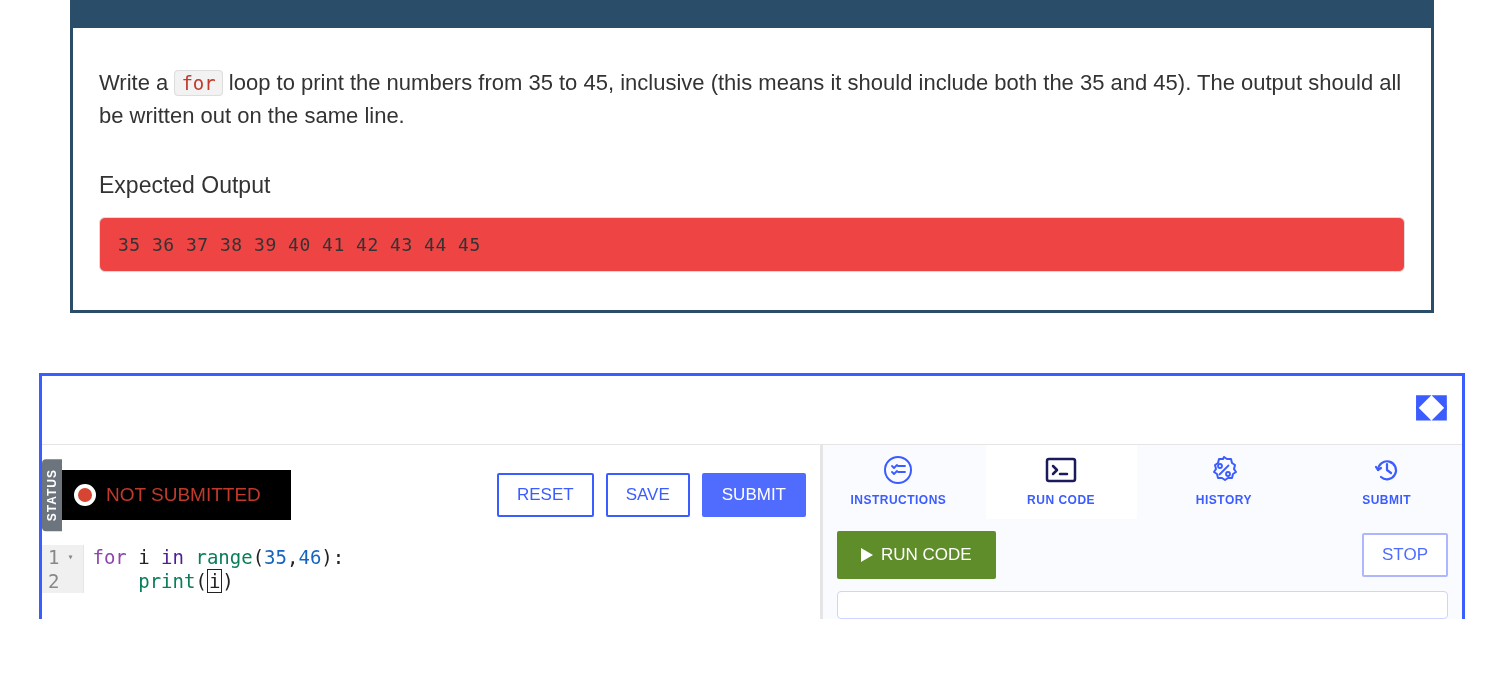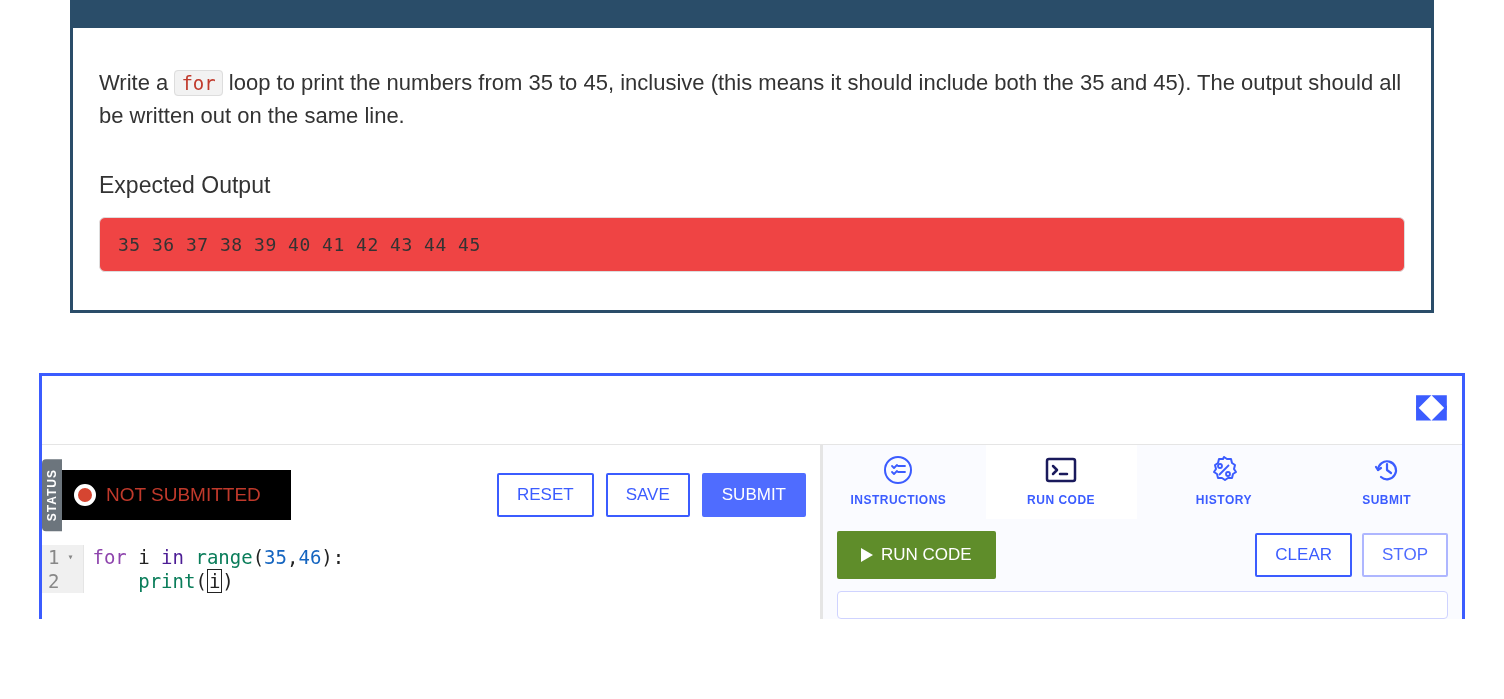--- a/index.html
+++ b/index.html
@@ -224,20 +224,19 @@
       </div>
 
       <div class="run-row">
         <button class="btn btn-green">
           <svg width="12" height="14" viewBox="0 0 12 14">
               <polygon points="0,0 12,7 0,14" fill="#fff"></polygon>
             </svg>
           <span>RUN CODE</span>
         </button>
         <div class="spacer"></div>
-        <button class="btn btn-outline-blue">CLEAR</button>
         <button class="btn btn-outline-soft">STOP</button>
       </div>
 
       <div class="output-input"></div>
     </div>
   </div>
 </div>
 
 </body></html>

